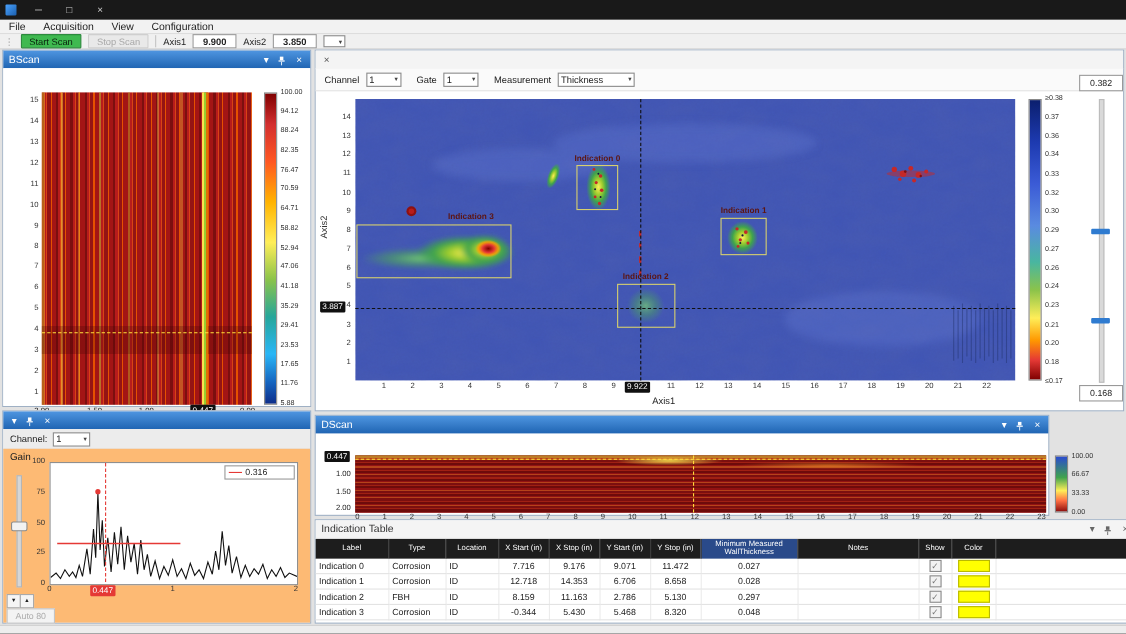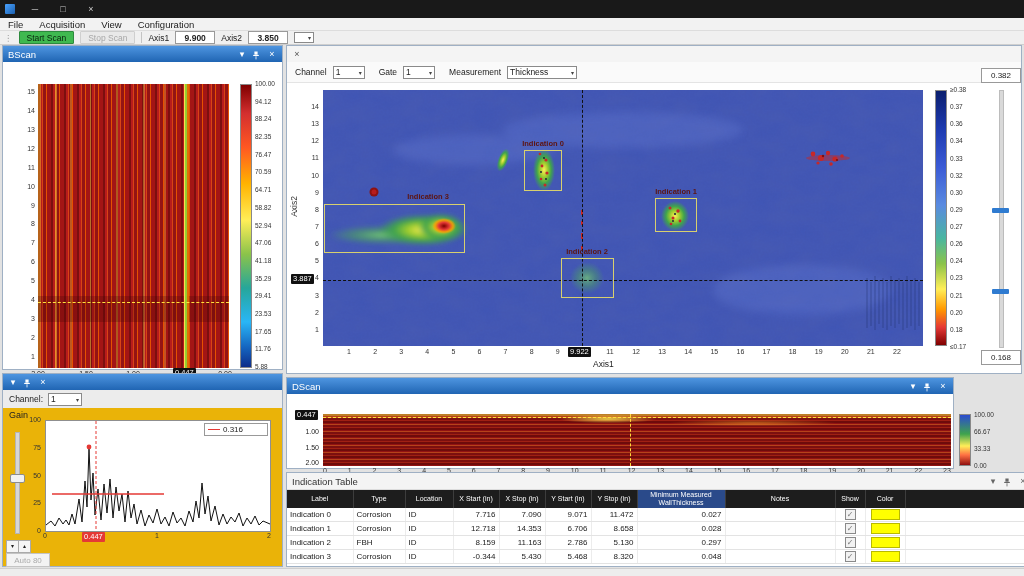--- a/index.html
+++ b/index.html
@@ -54,21 +54,21 @@
       radial-gradient(70px 6px at 285px 5px, rgba(255,240,80,.85), rgba(255,240,80,0) 70%),
       radial-gradient(120px 5px at 430px 9px, rgba(255,170,40,.5), rgba(255,170,40,0) 70%),
       linear-gradient(180deg, rgba(255,220,60,.55) 0 2px, rgba(230,120,30,.45) 2px 4px, rgba(0,0,0,0) 4px),
       repeating-linear-gradient(180deg,#6e0b0b 0 2px,#921212 2px 3px,#b5431a 3px 4px,#7c0f0f 4px 6px,#a02013 6px 7px);}
   .ydash{position:absolute;left:0;right:0;height:0;border-top:1px dashed #ffe23d;}
   .ydashv{position:absolute;top:0;bottom:0;width:0;border-left:1px dashed #ffd93b;}
   
   table.ind{border-collapse:collapse;table-layout:fixed;width:100%;font-size:8px;}
   table.ind th{background:#1d1d1d;color:#fff;font-weight:normal;font-size:7px;line-height:1.15;padding:1px 2px;border-right:1px solid #3d3d3d;text-align:center;}
   table.ind td{border-bottom:1px solid #e3e3e3;border-right:1px solid #ececec;padding:0 3px;height:12px;background:#fff;}
-  .num{text-align:right;}
+  .num{text-align:center;}
   .cb{width:9px;height:9px;border:1px solid #8a8a8a;background:#f2f2f2;margin:0 auto;font-size:8px;line-height:9px;text-align:center;color:#777;}
   .sw{height:9px;border:1px solid #b9b900;margin:1px 2px;}
   .statusbar{position:absolute;left:0;top:568px;width:1024px;height:8px;background:#ededed;border-top:1px solid #cfcfcf;}
 </style>
 </head>
 <body>
 
 <div id="root">
 
   <div class="titlebar">
@@ -174,21 +174,21 @@
         </span>
       <span class="ph-ic">×</span>
     </div>
     <div class="abs" style="left:0;top:16px;right:0;height:18px;background:#ececec;border-bottom:1px solid #d5d5d5;display:flex;align-items:center;gap:5px;padding-left:6px;font-size:8.5px;">
       <span>Channel:</span>
       <div class="combo" style="width:34px;">
           <span>1</span>
           <span class="arr">▾</span>
         </div>
     </div>
-    <div class="abs" style="left:0;top:34px;right:0;bottom:0;background:#eab308;">
+    <div class="abs" style="left:0;top:34px;right:0;bottom:0;background:#fdba74;">
       <span class="abs" style="left:6px;top:2px;font-size:9px;">Gain</span>
       <div class="abs" style="left:12px;top:24px;width:3px;height:100px;background:#d6d6d6;border:1px solid #b5b5b5;"></div>
       <div class="abs" style="left:7px;top:66px;width:13px;height:7px;background:#f2f2f2;border:1px solid #8c8c8c;border-radius:2px;"></div>
       <div class="abs" style="left:3px;top:132px;width:11px;height:11px;border:1px solid #aaa;background:#f5f5f5;font-size:6px;text-align:center;line-height:11px;">▾</div>
       <div class="abs" style="left:15px;top:132px;width:11px;height:11px;border:1px solid #aaa;background:#f5f5f5;font-size:6px;text-align:center;line-height:11px;">▴</div>
       <div class="abs" style="left:3px;top:145px;width:42px;height:12px;border:1px solid #c4c4c4;background:#f3f3f3;color:#ababab;font-size:8px;display:flex;align-items:center;justify-content:center;">Auto 80</div>
       <div class="tickcol" style="left:20px;top:8px;width:18px;height:118px;">
           <span>100</span>
           <span>75</span>
           <span>50</span>
@@ -530,21 +530,21 @@
           <th>Color</th>
           <th></th>
         </tr>
       </thead>
       <tbody>
         <tr>
           <td>Indication 0</td>
           <td>Corrosion</td>
           <td>ID</td>
           <td class="num">7.716</td>
-          <td class="num">7.090</td>
+          <td class="num">9.176</td>
           <td class="num">9.071</td>
           <td class="num">11.472</td>
           <td class="num">0.027</td>
           <td></td>
           <td>
               <div class="cb">✓</div>
             </td>
           <td>
               <div class="sw" style="background: rgb(255, 255, 0);"></div>
             </td>

